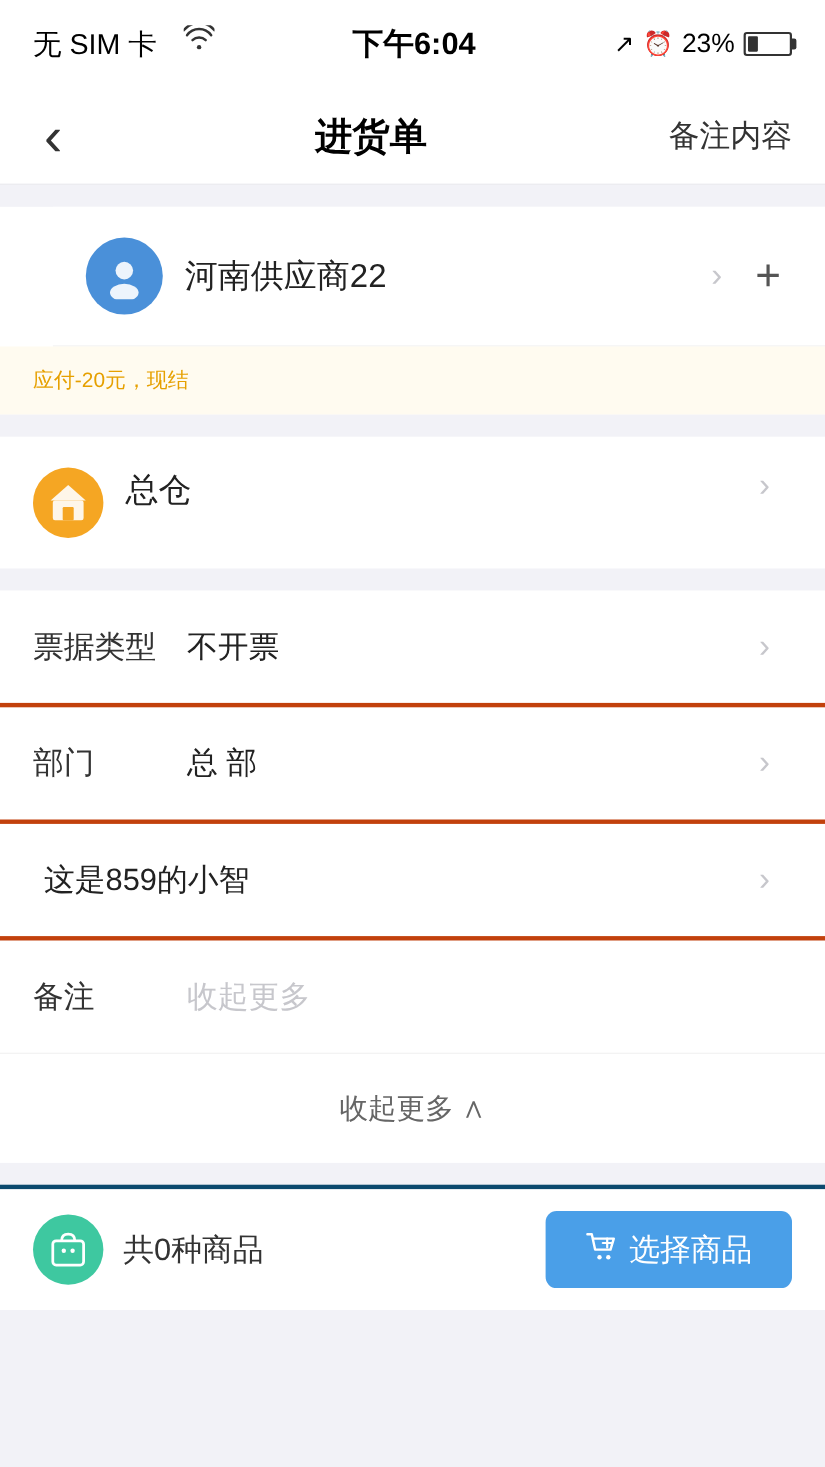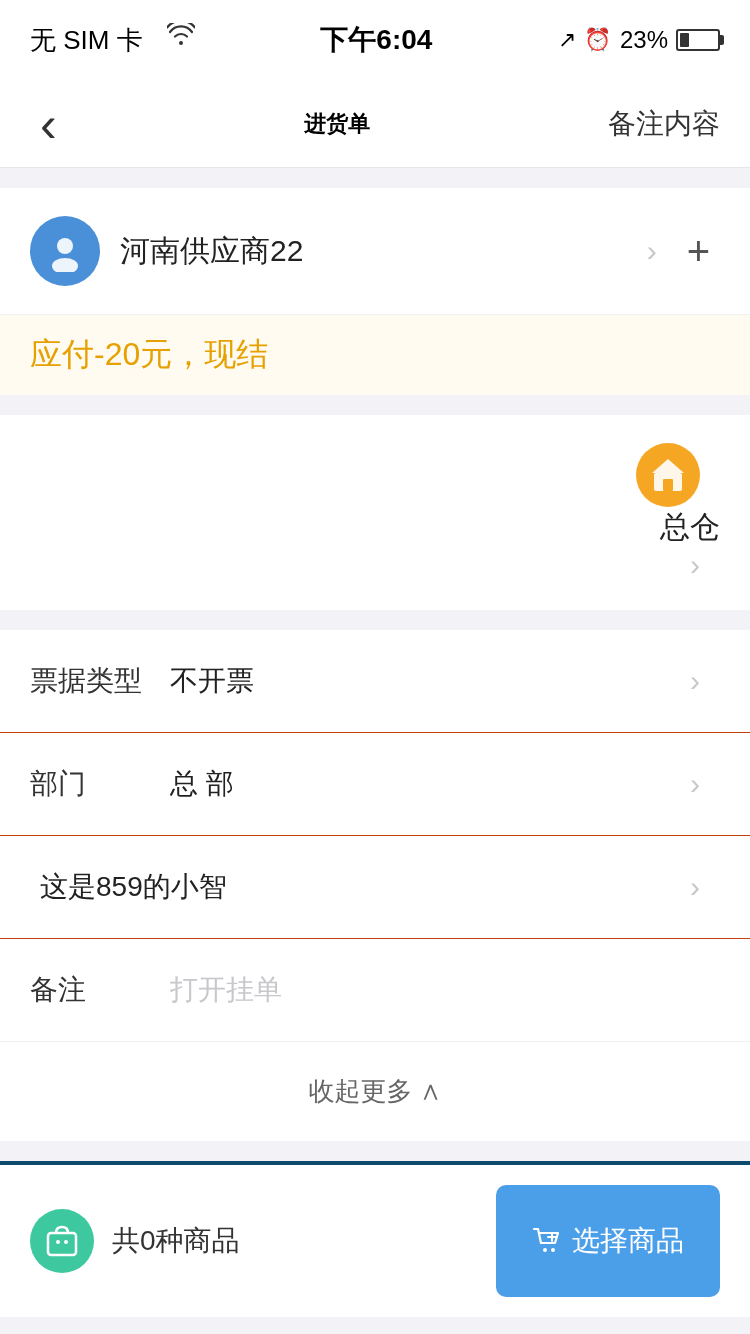--- a/index.html
+++ b/index.html
@@ -37,21 +37,21 @@
       border-bottom: 1px solid #e5e5ea;
     }
     .nav-back {
       font-size: 40px;
       color: #333;
       cursor: pointer;
       padding: 10px;
       line-height: 1;
     }
     .nav-title {
-      font-size: 22px;
+      font-size: 34px;
       font-weight: 600;
       color: #000;
     }
     .nav-action {
       font-size: 28px;
       color: #333;
       cursor: pointer;
     }
 
     
@@ -65,20 +65,21 @@
       background: #fff;
     }
 
     
     .supplier-row {
       display: flex;
       align-items: center;
       padding: 28px 30px;
       background: #fff;
       border-bottom: 1px solid #f0f0f0;
+      margin-left: 48px;
     }
     .supplier-avatar {
       width: 70px;
       height: 70px;
       border-radius: 50%;
       background: #4a90d9;
       display: flex;
       align-items: center;
       justify-content: center;
       margin-right: 20px;
@@ -100,31 +101,30 @@
       color: #555;
       line-height: 1;
       cursor: pointer;
       padding: 5px 10px;
     }
 
     
     .notice-banner {
       background: #fffbf0;
       padding: 18px 30px;
-      font-size: 32px;
+      font-size: 19px;
       color: #e6a000;
     }
 
     
     .warehouse-row {
       display: flex;
-      align-items: flex-end;
+      align-items: flex-start;
       padding: 28px 30px;
       background: #fff;
-      flex-direction: column;
     }
     .warehouse-icon {
       width: 64px;
       height: 64px;
       border-radius: 50%;
       background: #f5a623;
       display: flex;
       align-items: center;
       justify-content: center;
       margin-right: 20px;
@@ -136,21 +136,21 @@
       font-size: 30px;
       color: #222;
     }
 
     
     .form-row {
       display: flex;
       align-items: center;
       padding: 32px 30px;
       background: #fff;
-      border-top: 1px solid #c2410c;
+      border-top: 4px solid #c2410c;
       min-height: 100px;
     }
     .form-label {
       font-size: 28px;
       color: #333;
       min-width: 130px;
     }
     .form-value {
       flex: 1;
       font-size: 28px;
@@ -200,24 +200,24 @@
     .product-count {
       flex: 1;
       font-size: 28px;
       color: #333;
     }
     .select-product-btn {
       background: #4a9fe8;
       color: #fff;
       border: none;
       border-radius: 10px;
-      padding: 37px 36px;
-      font-size: 28px;
-      display: flex;
-      align-items: flex-end;
+      padding: 16px 36px;
+      font-size: 28px;
+      display: flex;
+      align-items: center;
       gap: 10px;
       cursor: pointer;
     }
 
     
     .wifi-icon { font-size: 22px; }
     .battery { 
       display: inline-block;
       width: 44px; height: 22px;
       border: 2px solid #333;
@@ -325,21 +325,21 @@
     <span class="chevron-right">›</span>
   </div>
 
   <div class="form-row">
     <span class="form-value">这是859的小智</span>
     <span class="chevron-right" style="color:#c7c7cc;">›</span>
   </div>
 
   <div class="form-row">
     <span class="form-label">备注</span>
-    <span class="form-placeholder">打开挂单</span>
+    <span class="form-placeholder">收起更多</span>
   </div>
 
   <div class="collapse-row">
     <span>收起更多 ∧</span>
   </div>
 </div>
 
 <div class="product-bar">
   <div class="product-icon">
     <svg width="36" height="36" viewBox="0 0 36 36" fill="none">

